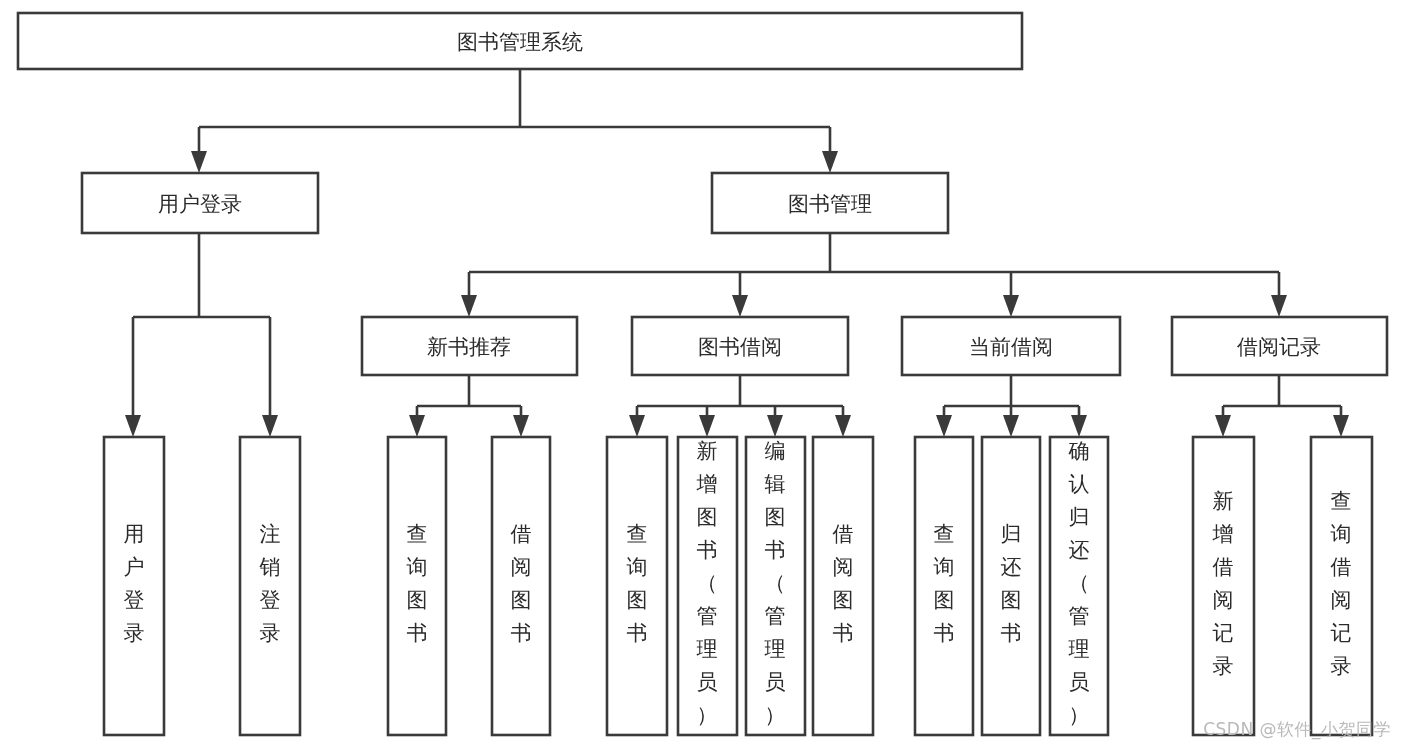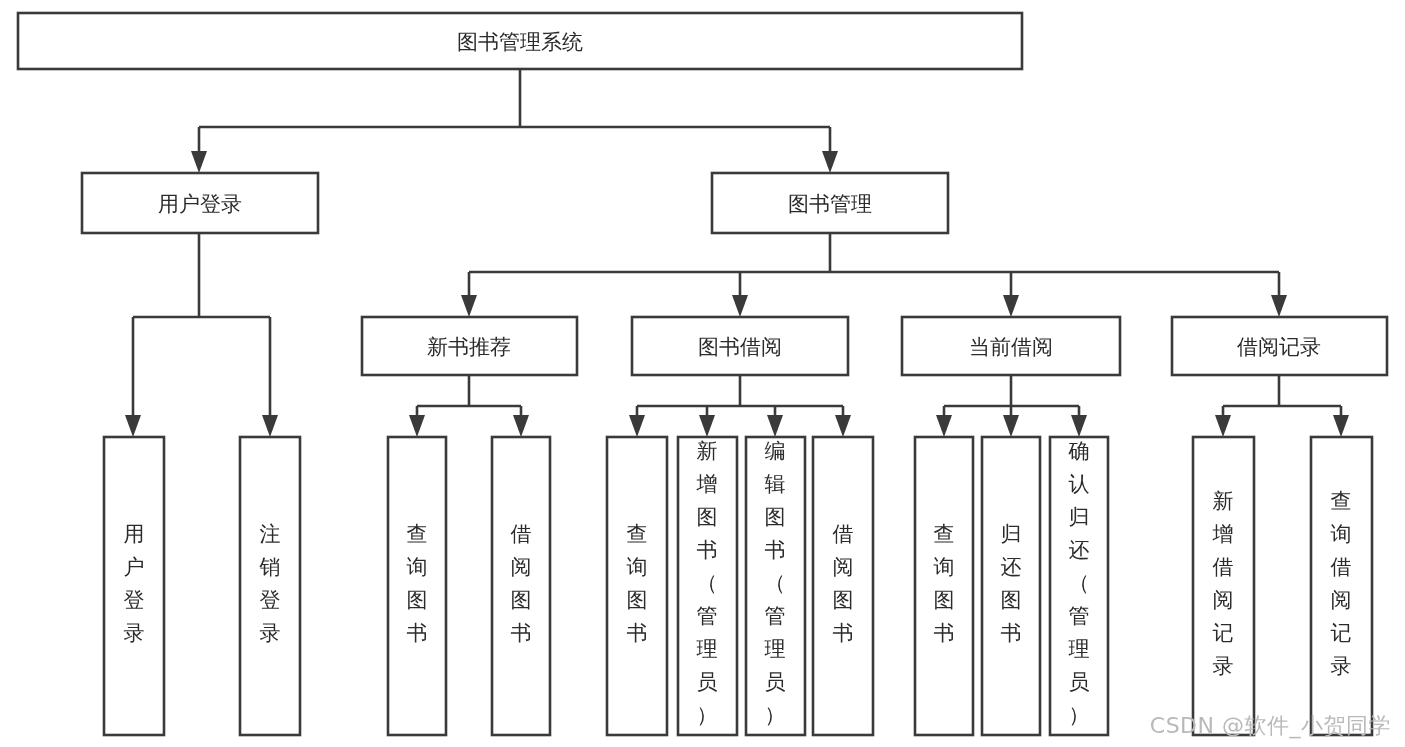--- a/index.html
+++ b/index.html
@@ -54,21 +54,21 @@
     fill: #2b2b2b;
     font-family: "DejaVu Sans", "Liberation Sans", sans-serif;
     font-size: 21px;
     text-anchor: middle;
   }
   .watermark {
     position: absolute;
     right: 14px;
     bottom: 6px;
     font-family: "DejaVu Sans", "Liberation Sans", sans-serif;
-    font-size: 22px;
+    font-size: 17px;
     color: #b9b9b9;
     letter-spacing: 0.5px;
     white-space: nowrap;
     user-select: none;
   }
 </style>
 </head>
 <body>
 
 <div id="diagram-root">

